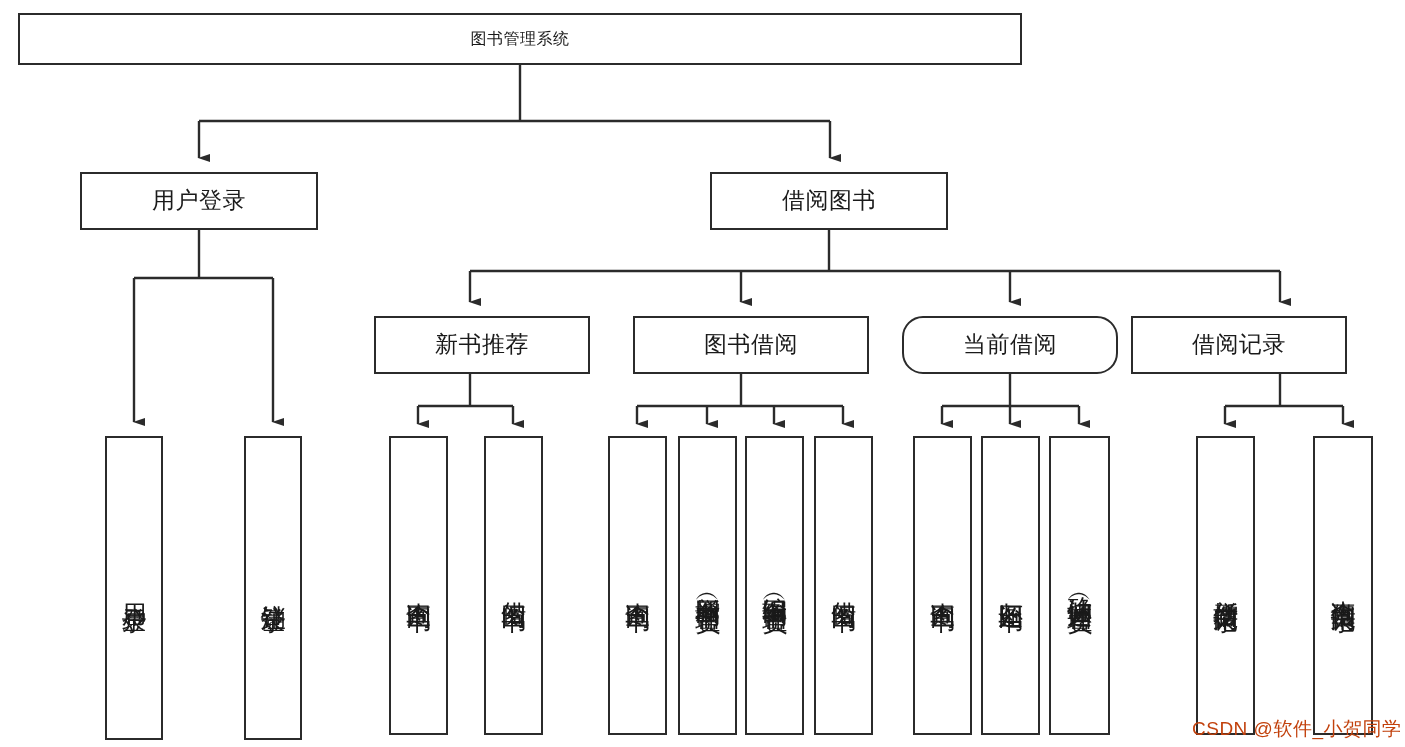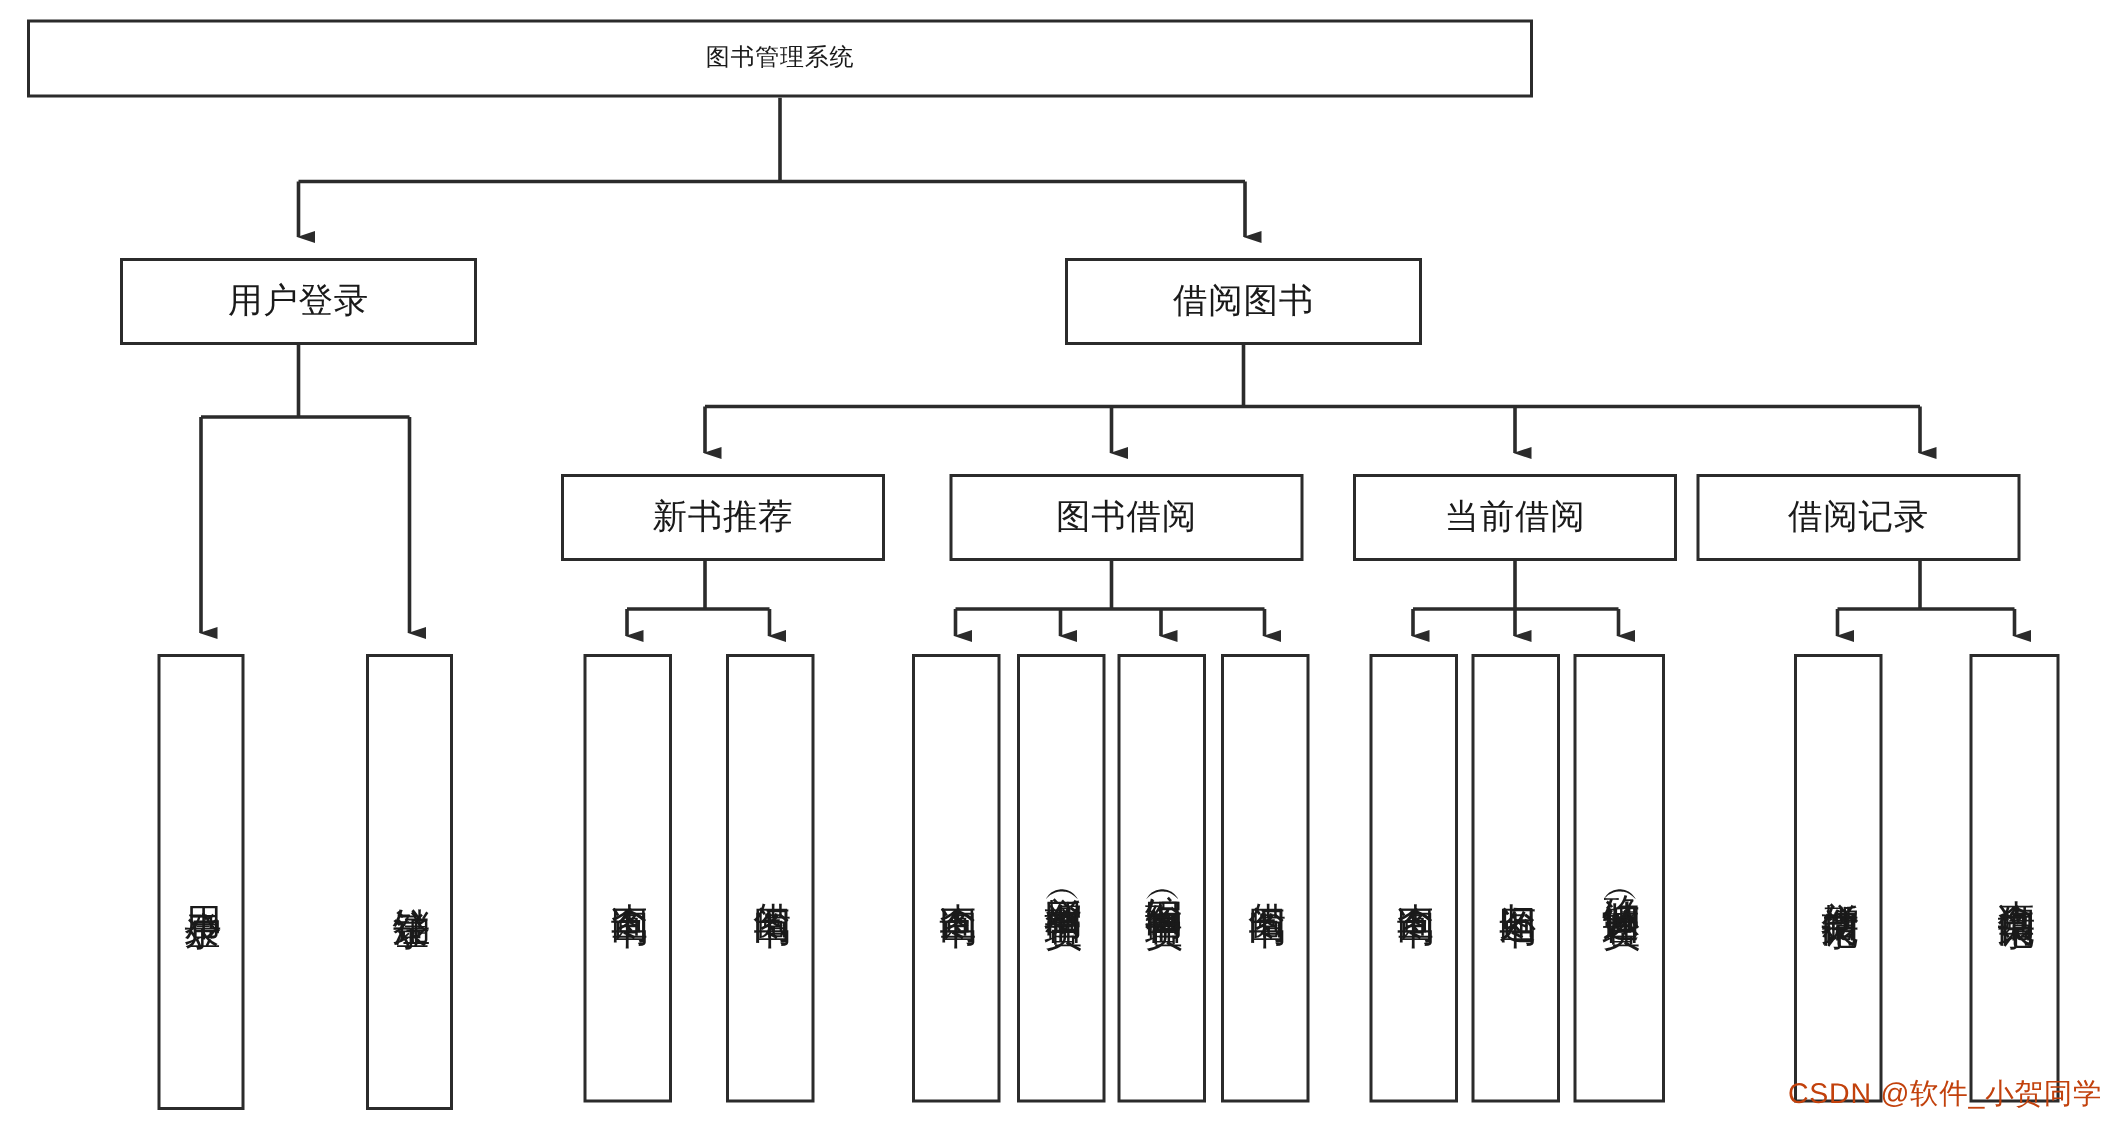--- a/index.html
+++ b/index.html
@@ -137,21 +137,21 @@
   <div class="node h" style="left:710px; top:172px; width:238px; height:58px;">
     <span class="lbl">借阅图书</span>
   </div>
 
   <div class="node h" style="left:362px; top:316px; width:216px; height:58px;margin-left:12px;">
     <span class="lbl">新书推荐</span>
   </div>
   <div class="node h" style="left:633px; top:316px; width:236px; height:58px;">
     <span class="lbl">图书借阅</span>
   </div>
-  <div class="node h" style="left:902px; top:316px; width:216px; height:58px;">
+  <div class="node h" style="left:902px; top:316px; width:216px; height:58px;border-radius:21px;">
     <span class="lbl">当前借阅</span>
   </div>
   <div class="node h" style="left:1131px; top:316px; width:216px; height:58px;">
     <span class="lbl">借阅记录</span>
   </div>
 
   <div class="node v" style="left:105px; top:436px; width:58px; height:304px;">
     <span class="lbl">用户登录</span>
   </div>
   <div class="node v" style="left:244px; top:436px; width:58px; height:304px;">

